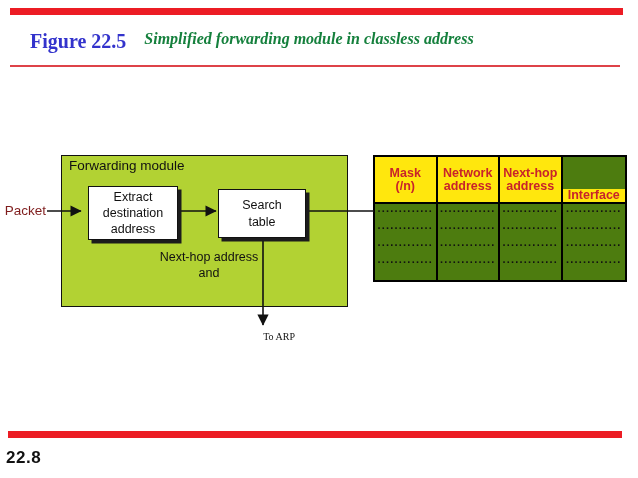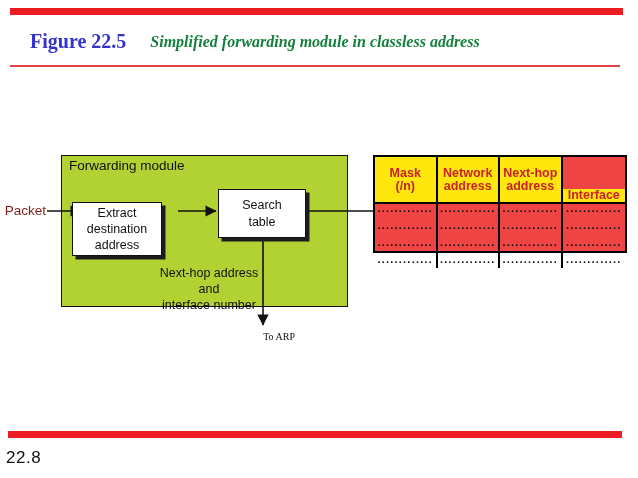--- a/index.html
+++ b/index.html
@@ -8,69 +8,69 @@
     font-family:"Liberation Sans", sans-serif; overflow:hidden;
   }
   .abs { position:absolute; }
 
   
   .top-bar    { left:10px; top:8px;   width:613px; height:7px; background:#ec1c24; }
   .rule       { left:10px; top:65px;  width:610px; height:2px; background:#de4348; }
   .bottom-bar { left:8px;  top:431px; width:614px; height:7px; background:#ec1c24; }
 
   
-  .title-row { left:30px; top:30px; display:flex; align-items:center; gap:24px; white-space:nowrap; }
+  .title-row { left:30px; top:30px; display:flex; align-items:flex-start; gap:18px; white-space:nowrap; }
   .fig-label { font-family:"Liberation Serif", serif; font-weight:bold; font-size:20px; color:#3333cc; }
   .fig-title { font-family:"Liberation Serif", serif; font-weight:bold; font-style:italic; font-size:16px; color:#15803d; }
 
   
   .module {
     left:61px; top:155px; width:287px; height:152px;
     background:#b2d233; border:1.5px solid #111; box-sizing:border-box; z-index:1;
   }
   .module-label { position:absolute; left:7px; top:2px; font-size:13.5px; color:#111; }
 
   .white-box {
     background:#fff; border:1.5px solid #111; box-sizing:border-box;
     box-shadow:3.5px 3.5px 0 #1c1c1c;
     display:flex; flex-direction:column; align-items:center; justify-content:center;
     font-size:12.5px; line-height:1.3; color:#111; text-align:center; z-index:3;
   }
-  .extract-box { left:72px;  top:186px; width:90px; height:54px;margin-top:16px; }
+  .extract-box { left:88px;  top:186px; width:90px; height:54px; }
   .search-box  { left:218px; top:189px; width:88px; height:49px;align-items:center; }
 
   .packet-label { left:4px; top:203px; width:42px; text-align:right; font-size:13.5px; color:#7f1d1d; z-index:3; }
 
   .output-note { left:148px; top:249px; width:122px; text-align:center;
-                 font-size:12.5px; line-height:16px; color:#111; z-index:3;margin-top:16px; }
+                 font-size:12.5px; line-height:16px; color:#111; z-index:3; }
   .to-arp { left:233px; top:331px; width:62px; text-align:right; font-size:10px; color:#111;font-family:Liberation Serif, serif; }
 
   .connectors { left:0; top:0; width:638px; height:478px; z-index:2; pointer-events:none; }
 
   
   .rtable {
-    left:373px; top:155px; width:254px; height:98px;
-    border:2px solid #000; box-sizing:border-box; background:#ef4444; z-index:1;
+    left:373px; top:155px; width:254px; height:127px;
+    border:2px solid #000; box-sizing:border-box; background:#4d7c0f; z-index:1;
     display:flex; flex-direction:column;
   }
   .rt-head, .rt-body { display:grid; grid-template-columns:1fr 1fr 1fr 1fr; }
   .rt-head { height:36px; }
   .rt-body { flex:1; }
   .hdr-cell {
     background:#ffe70d; color:#c8232b; font-weight:bold; font-size:12.5px; line-height:13px;
     display:flex; flex-direction:column; align-items:center; justify-content:center;
     border-right:2px solid #000; border-bottom:2px solid #000; text-align:center;
   }
   .hdr-cell:last-child { border-right:none;margin-top:32px; }
   .hdr-line:empty { display:none; }
   .body-col { border-right:2px solid #000; padding-top:7px; text-align:center; }
   .body-col:last-child { border-right:none; }
   .dots { font-weight:bold; font-size:11px; letter-spacing:1.2px; line-height:17px; color:#111; white-space:nowrap; overflow:hidden; }
 
-  .page-number { left:6px; top:448px; font-size:17px; font-weight:normal; color:#111; letter-spacing:0.5px; }
+  .page-number { left:6px; top:448px; font-size:17px; font-weight:bold; color:#111; letter-spacing:0.5px; }
 </style>
 </head>
 <body>
 
 <div class="canvas">
 
   <div class="abs top-bar"></div>
 
   <div class="abs title-row">
     <span class="fig-label">Figure 22.5</span>
@@ -104,21 +104,20 @@
   </div>
 
   <div class="abs white-box search-box">
     <span>Search</span>
     <span>table</span>
   </div>
 
   <div class="abs output-note">
     <div>Next-hop address</div>
     <div>and</div>
-    <div>interface number</div>
   </div>
 
   <div class="abs to-arp">To ARP</div>
 
   <div class="abs rtable">
     <div class="rt-head">
       <div class="hdr-cell">
         <div class="hdr-line">Mask</div>
         <div class="hdr-line">(/n)</div>
       </div>

